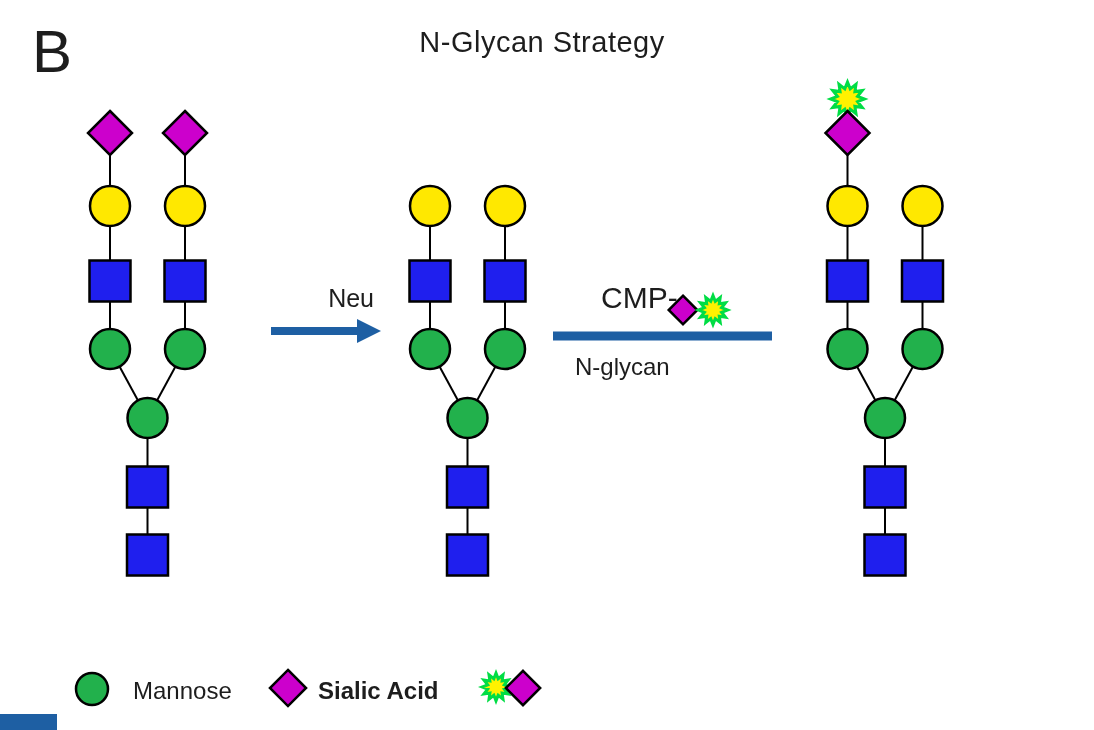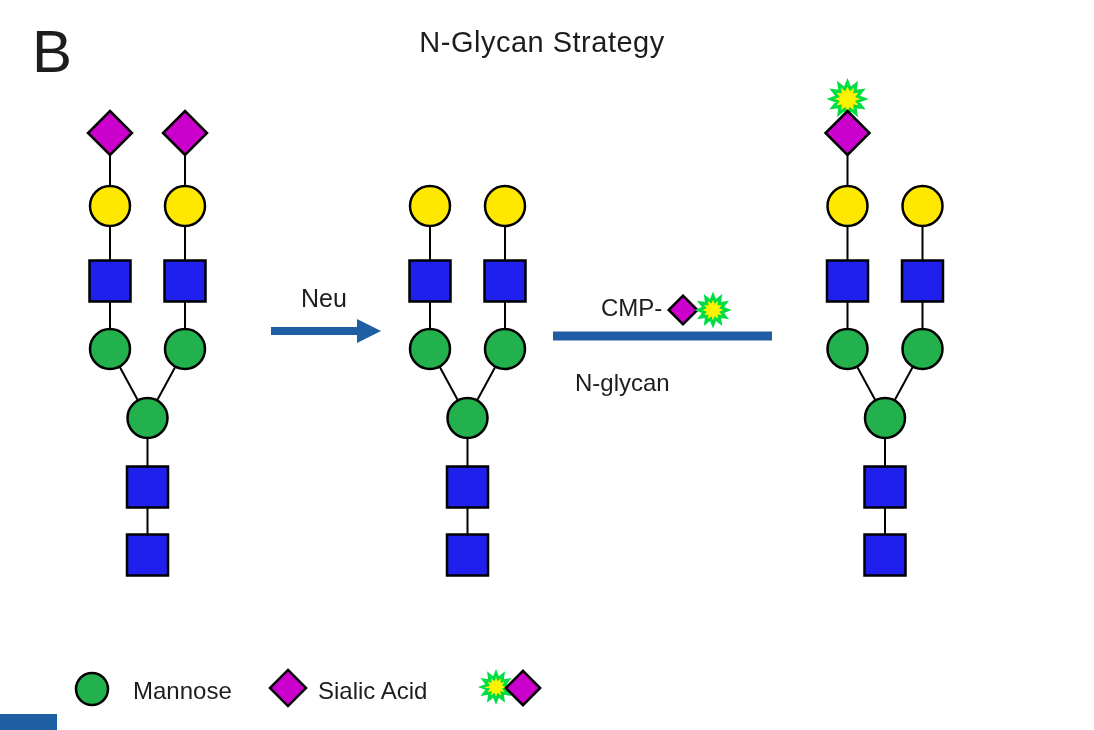--- a/index.html
+++ b/index.html
@@ -8,26 +8,26 @@
     width:1094px;height:730px;
     background:#ffffff;
     font-family:"Liberation Sans", sans-serif;
     color:#1d1d1d;
     overflow:hidden;
   }
   .stage svg{position:absolute;left:0;top:0;}
   .txt{position:absolute;white-space:nowrap;}
   .panel-label{left:32px;top:22px;font-size:60px;font-weight:500;line-height:1;}
   .title{left:0;right:10px;top:26px;text-align:center;font-size:29px;letter-spacing:0.5px;}
-  .neu-label{left:274px;top:284px;width:100px;text-align:center;font-size:25px;}
-  .cmp-label{left:601px;top:294px;font-size:24px;}
-  .enzyme{left:575px;top:367px;font-size:24px;line-height:31px;white-space:nowrap;position:absolute;}
+  .neu-label{left:274px;top:284px;width:100px;text-align:right;font-size:25px;}
+  .cmp-label{left:601px;top:281px;font-size:30px;}
+  .enzyme{left:575px;top:351px;font-size:24px;line-height:31px;white-space:nowrap;position:absolute;}
   .legend-label{top:677px;font-size:24px;}
   .legend-label.l1{left:133px;}
-  .legend-label.l2{left:318px;}
+  .legend-label.l2{left:318px;font-weight:bold;}
   .legend-label.l3{left:553px;}
   .accent-bar{position:absolute;left:0;top:714px;width:57px;height:16px;}
 </style>
 </head>
 <body>
 
 <div class="stage">
 
   <svg id="diagram" width="1094" height="730" viewBox="0 0 1094 730">
     <g id="lines-layer">

